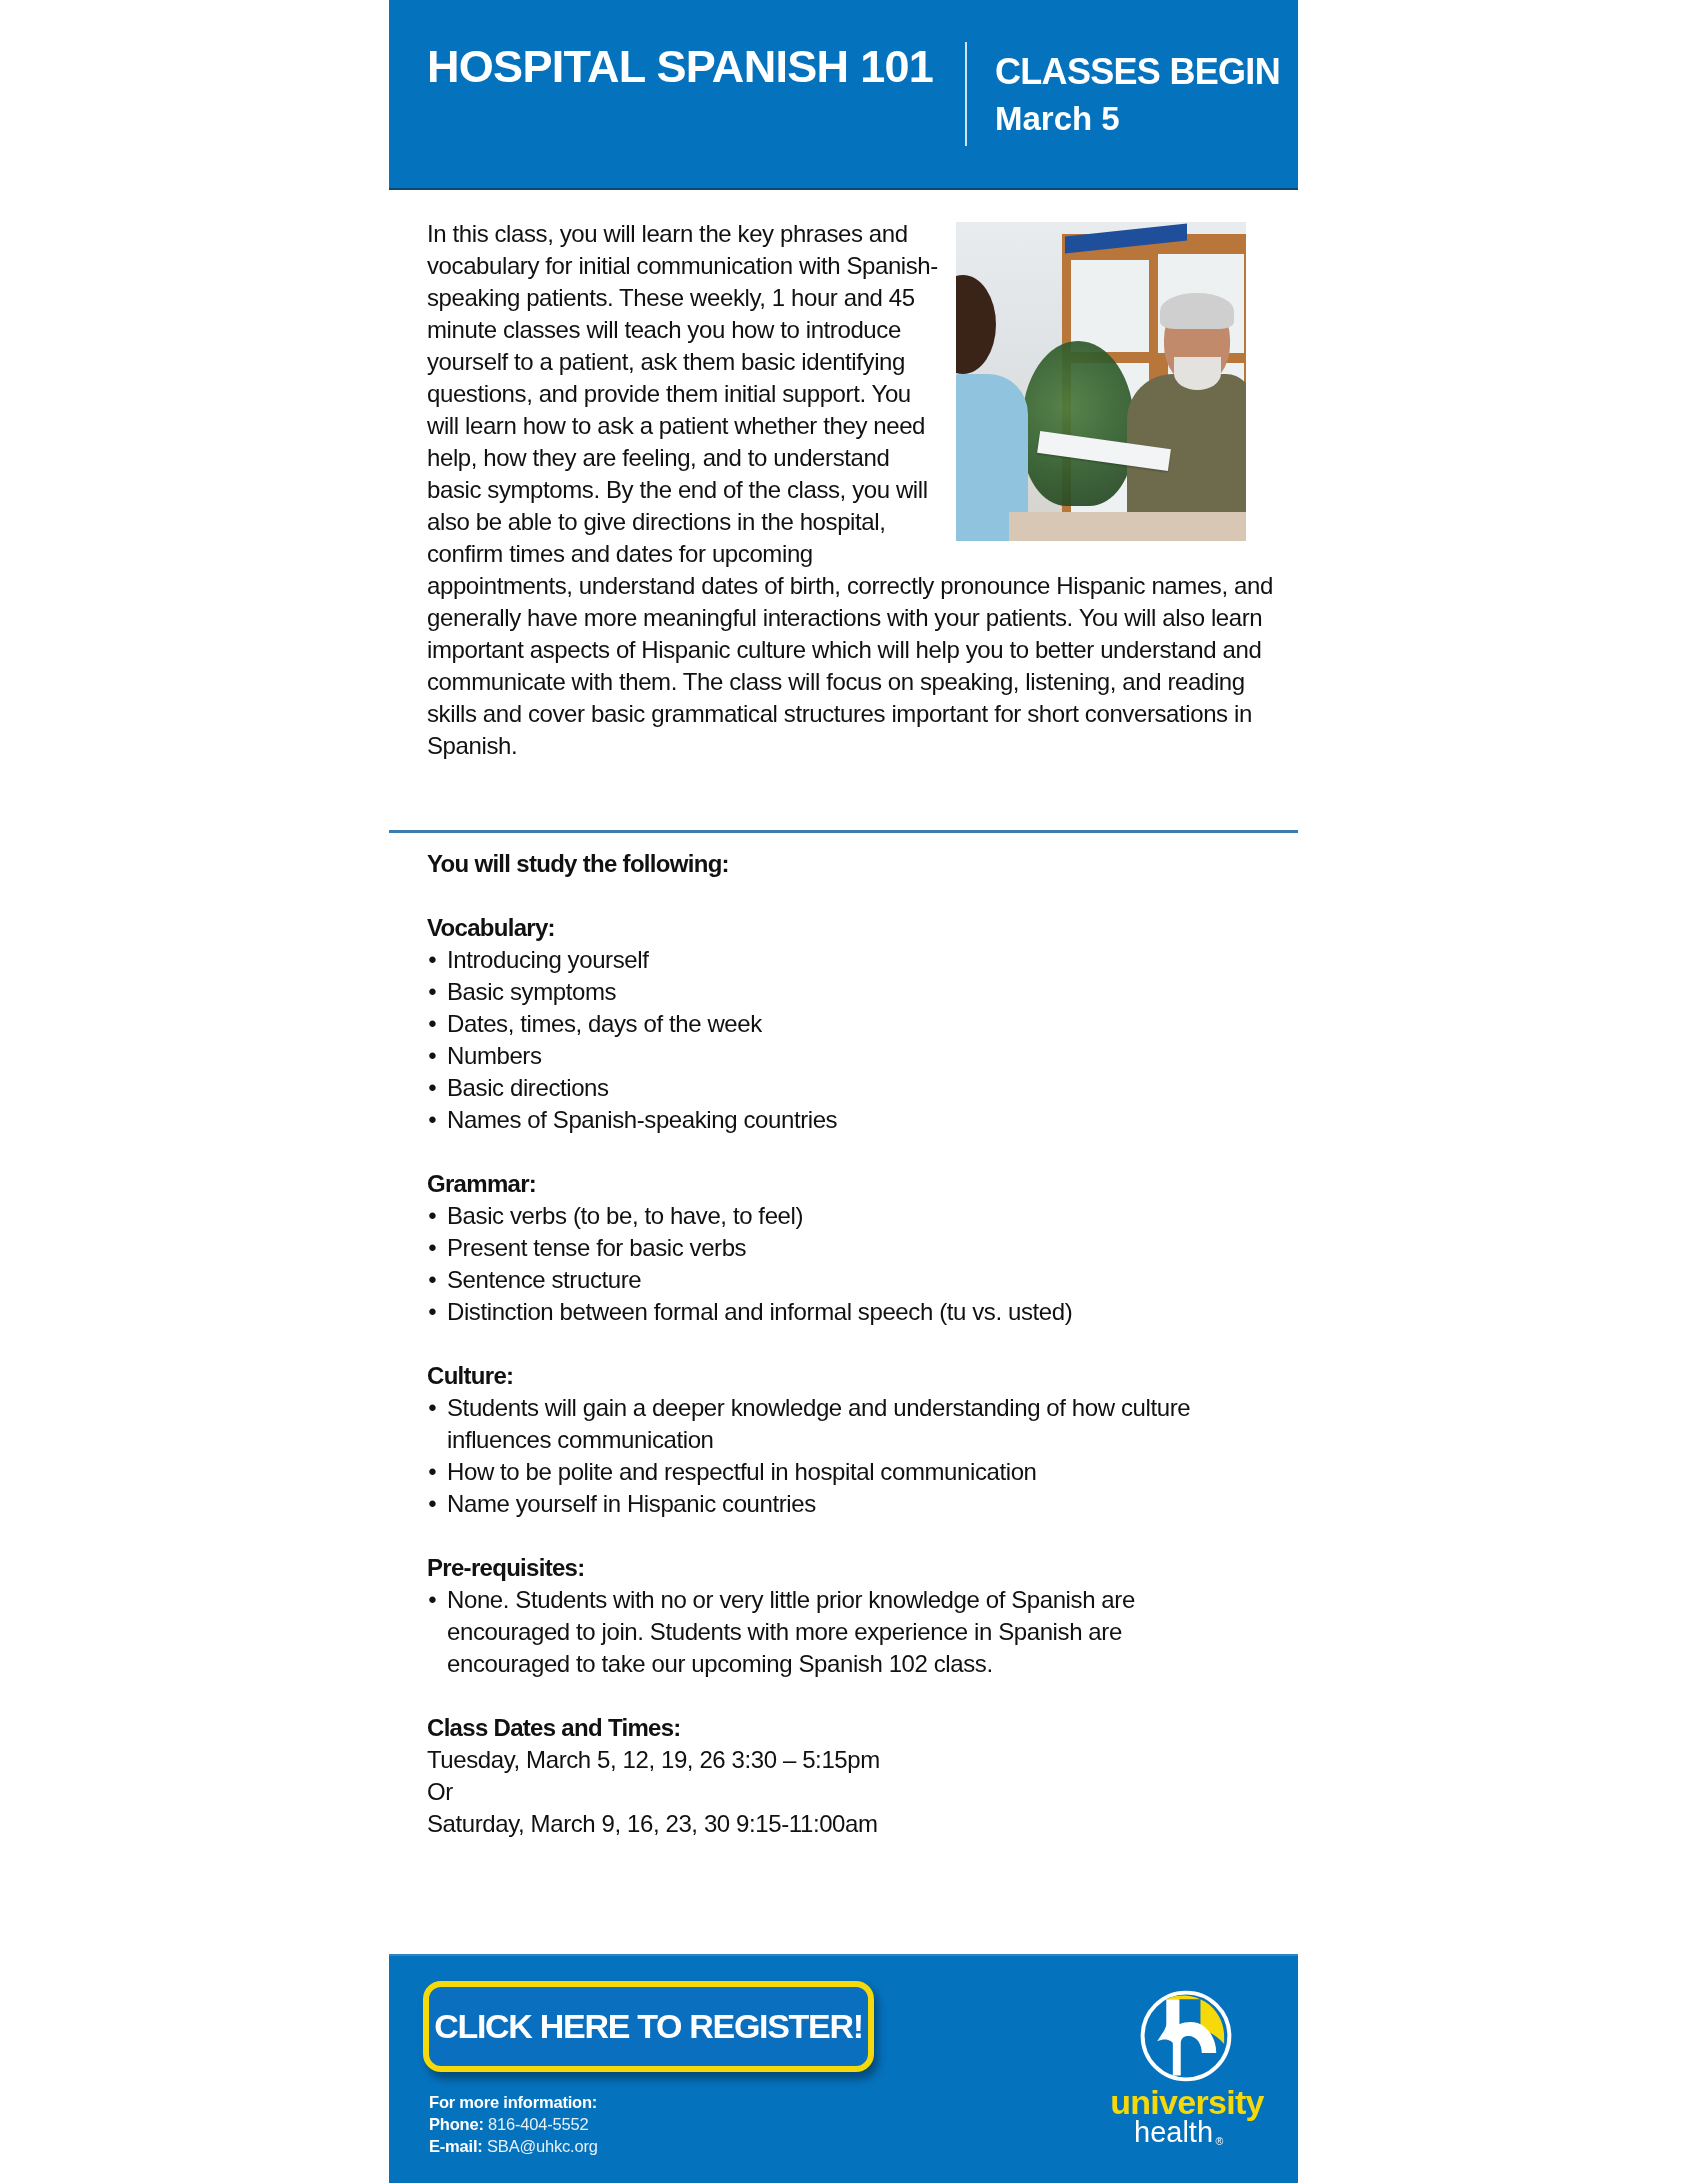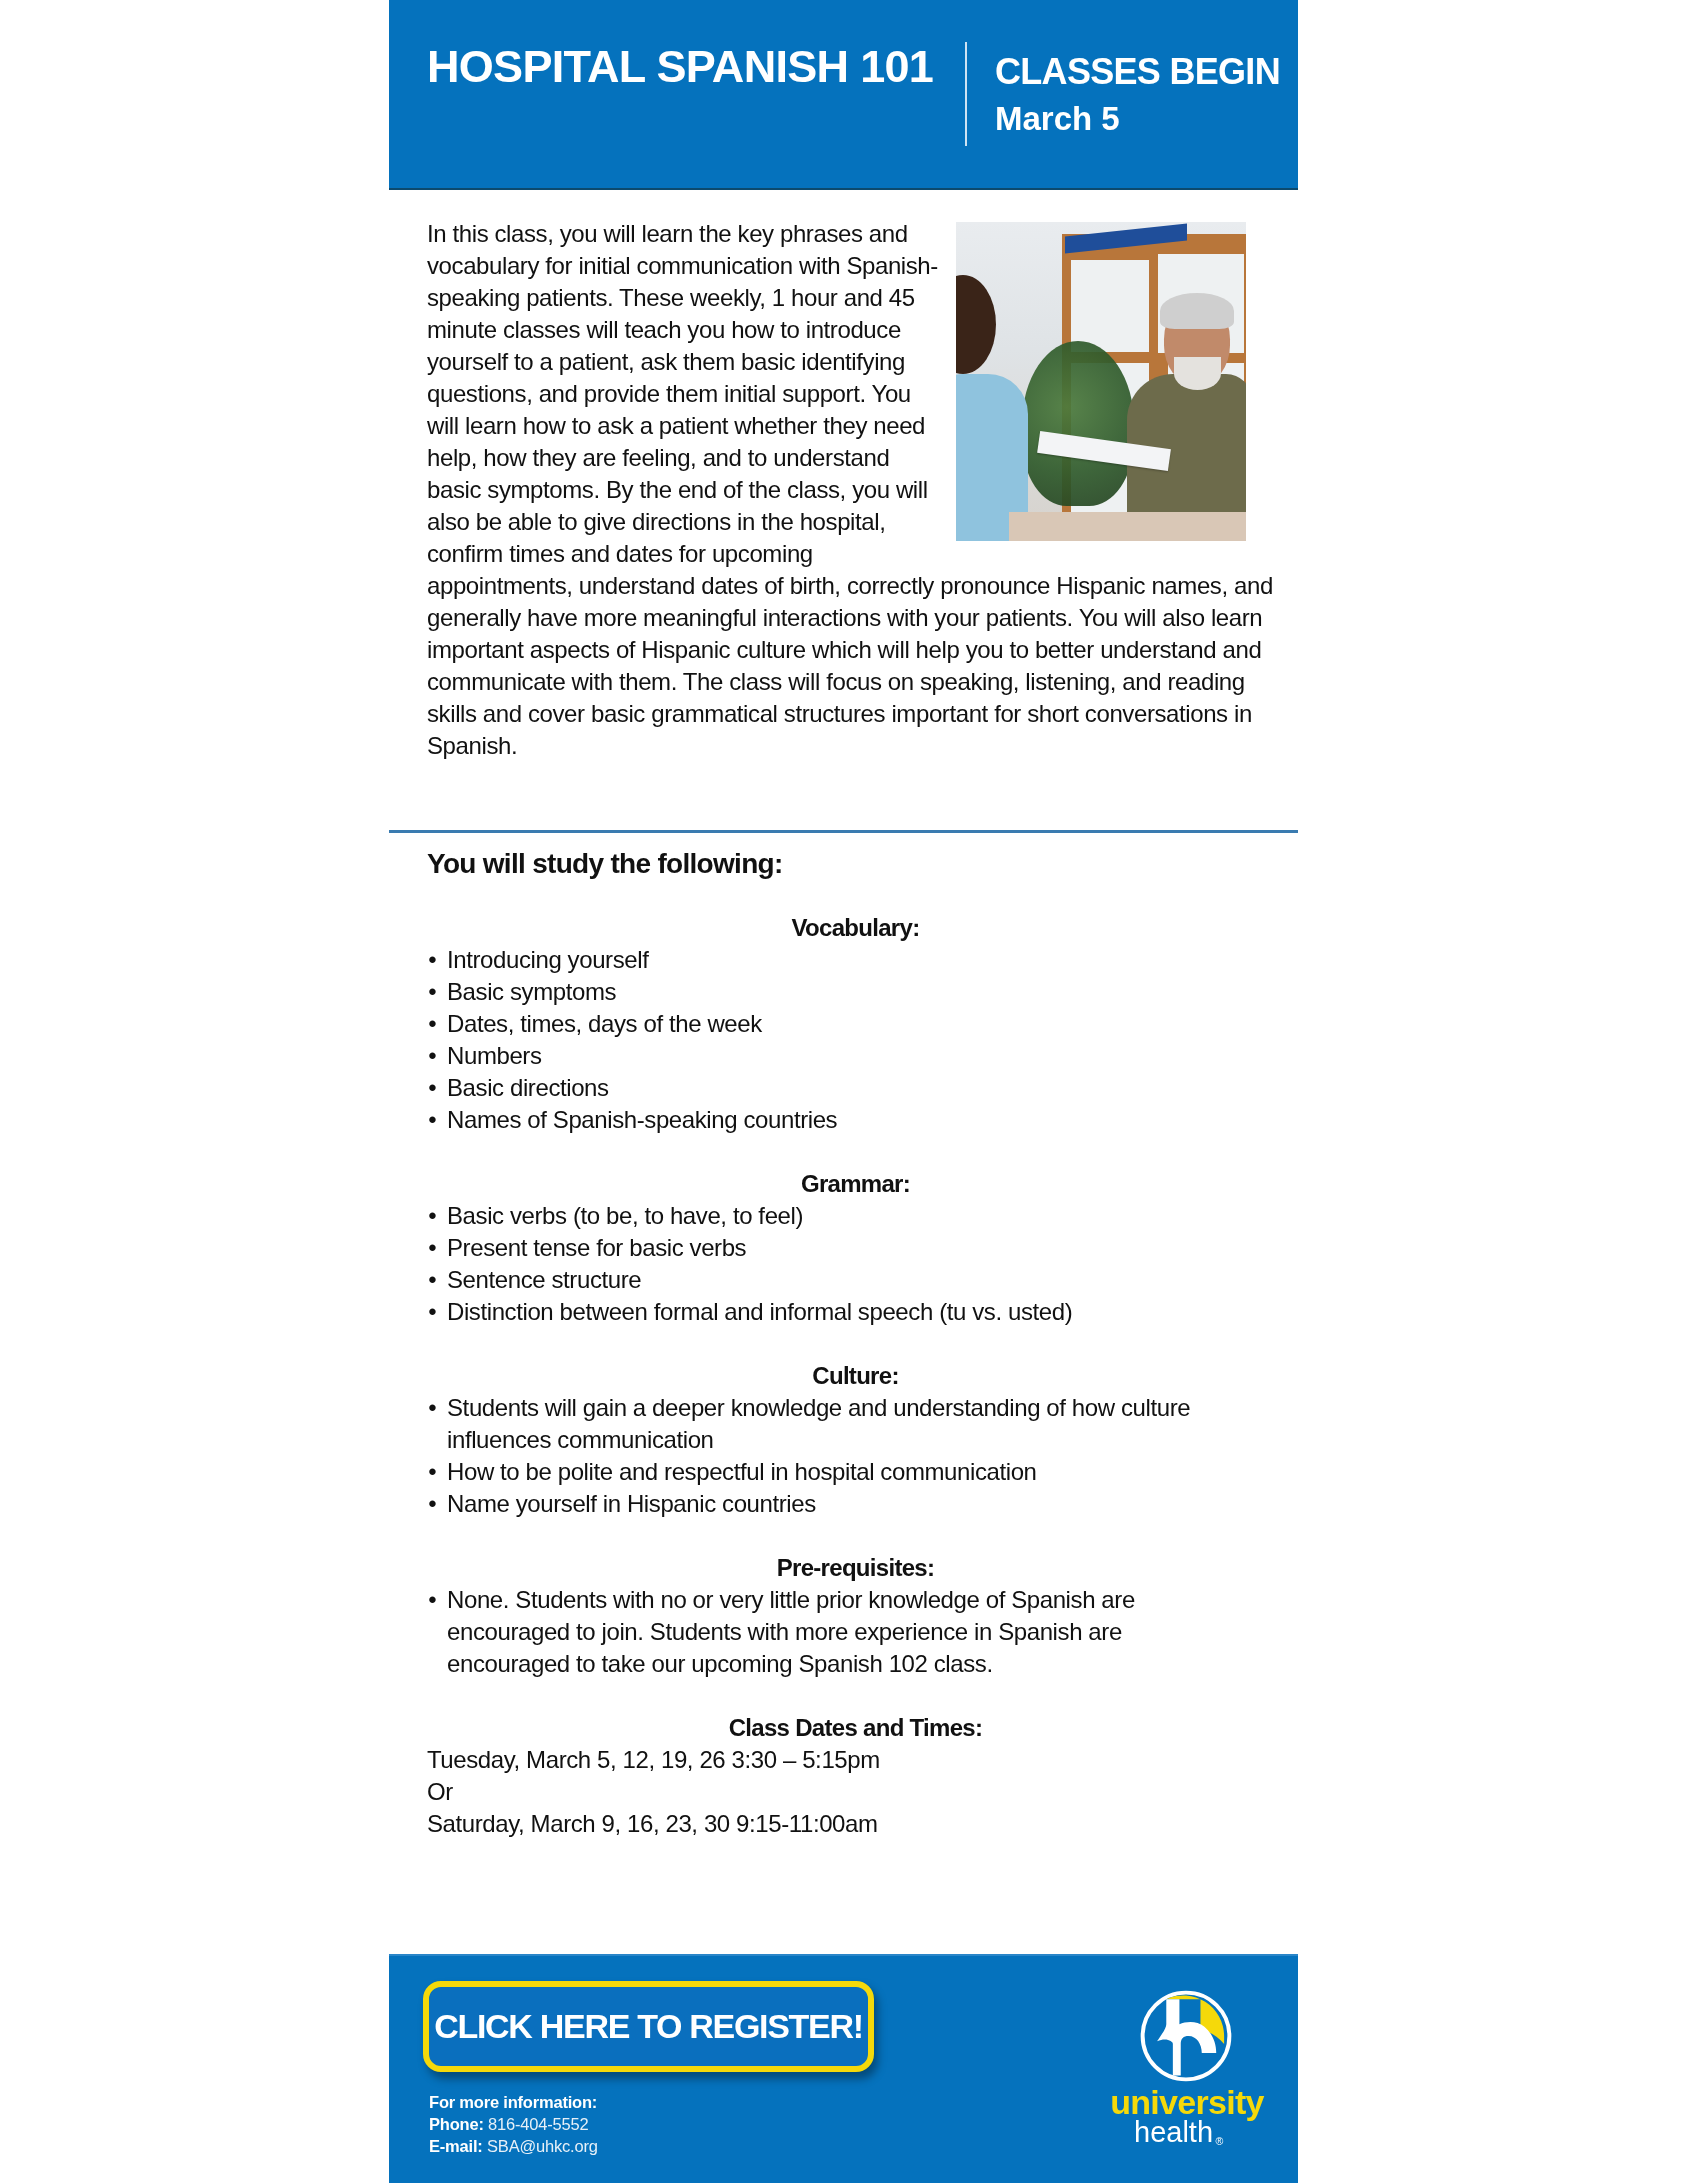--- a/index.html
+++ b/index.html
@@ -39,22 +39,22 @@
   .ph-paper { position: absolute; left: 82px; top: 218px; width: 132px; height: 22.4px; background: #f3f4f6; transform: rotate(8deg);
               box-shadow: 0 1.3px 2px rgba(0,0,0,.25); }
   .ph-desk { position: absolute; left: 53px; top: 290px; width: 244px; height: 33px; background: #d9c7b6; }
 
   
   .divider { position: absolute; left: 0; top: 830px; width: 909px; height: 3.3px; background: #3a7bb0; }
 
   
   .study { position: absolute; left: 38px; top: 848px; width: 857px; font-size: 24px; line-height: 32px;
            letter-spacing: -0.4px; color: #111; }
-  .study h2 { font-size: 28px; margin: 0; font-weight: 700; letter-spacing: -0.7px; line-height: 32px; }
-  .study h3 { font-size: 24px; margin: 0; font-weight: 700; letter-spacing: -0.7px; line-height: 32px; text-align: center; }
+  .study h2 { font-size: 24px; margin: 0; font-weight: 700; letter-spacing: -0.7px; line-height: 32px; }
+  .study h3 { font-size: 24px; margin: 0; font-weight: 700; letter-spacing: -0.7px; line-height: 32px; }
   .study .gap { height: 32px; }
   .study ul { list-style: none; margin: 0; padding: 0; }
   .study li { position: relative; padding-left: 20px; }
   .study li .dot { position: absolute; left: 1.3px; top: 0; }
   .study .plain { margin: 0; }
 
   
   .footer { position: absolute; left: 0; top: 1954px; width: 909px; height: 229px; background: #0572bd;
             border-top: 2px solid #2a86c9; box-sizing: border-box; }
   .register-btn { position: absolute; left: 34px; top: 25px; width: 451px; height: 91px; box-sizing: border-box;

